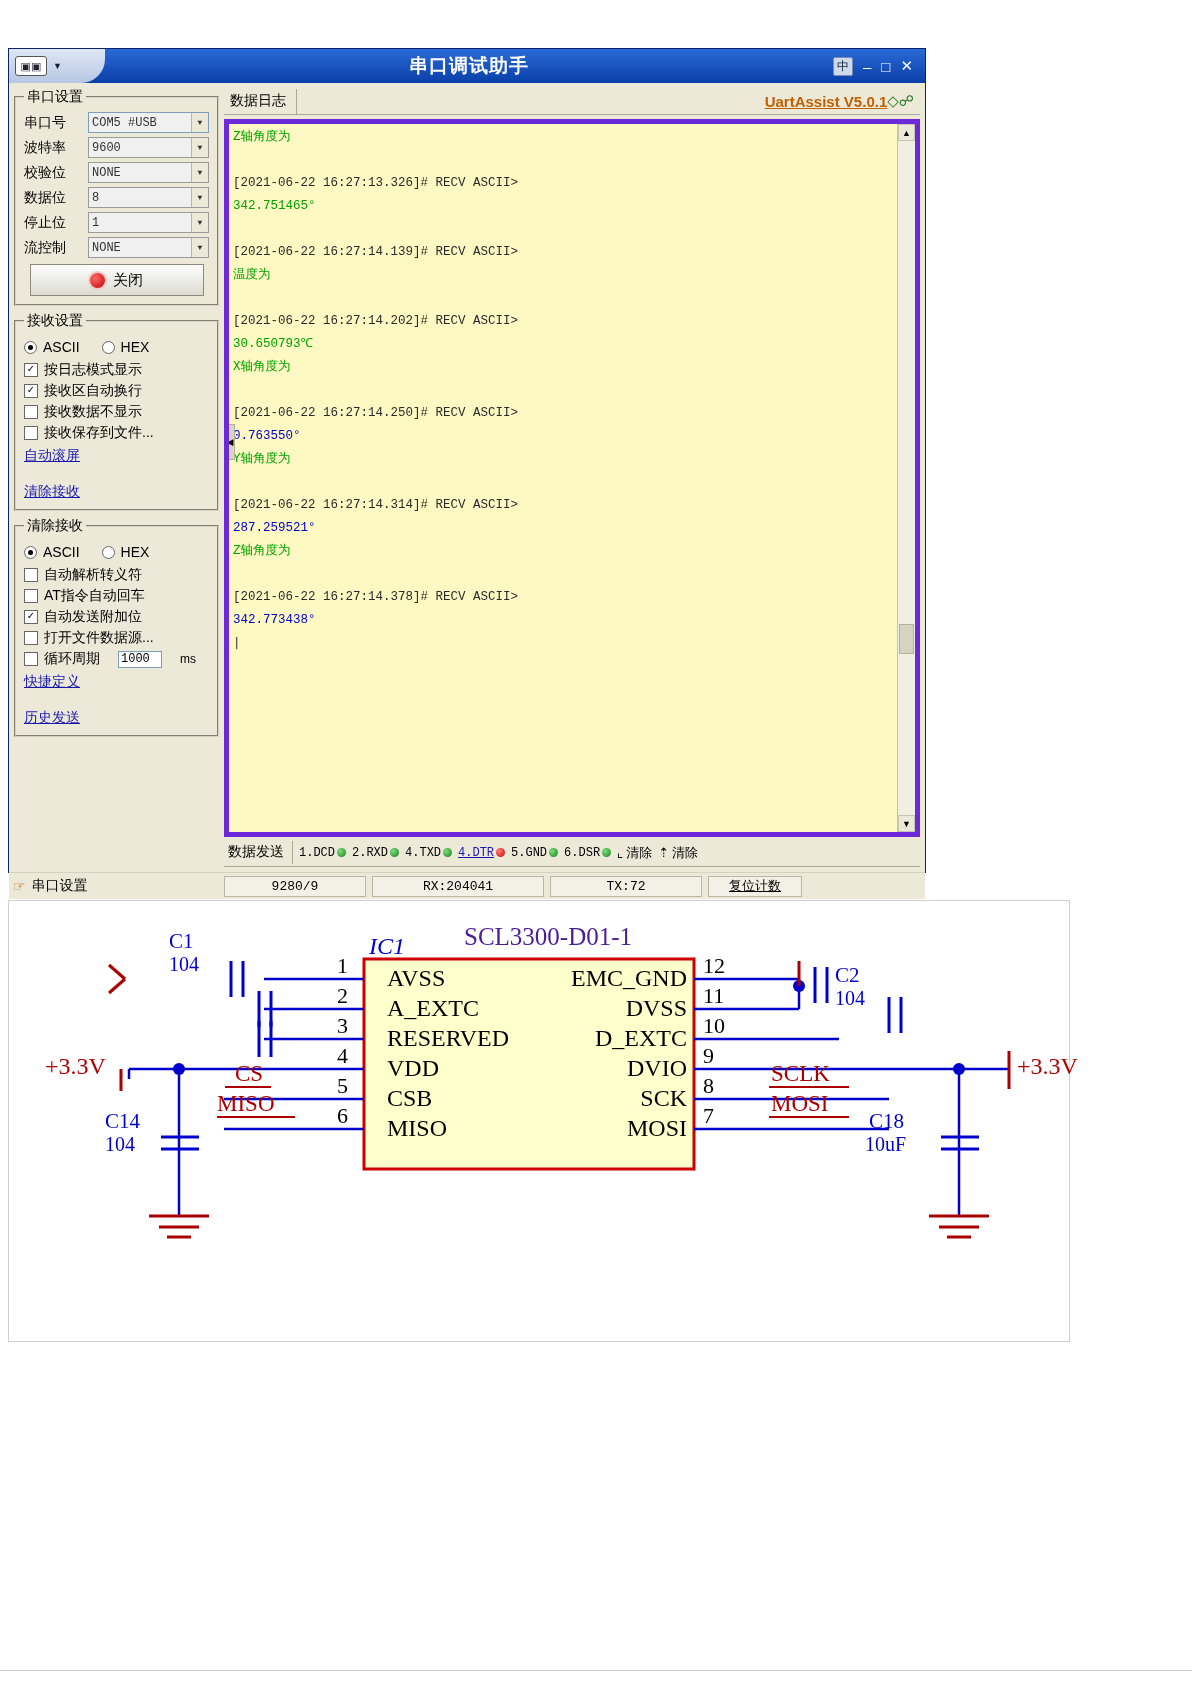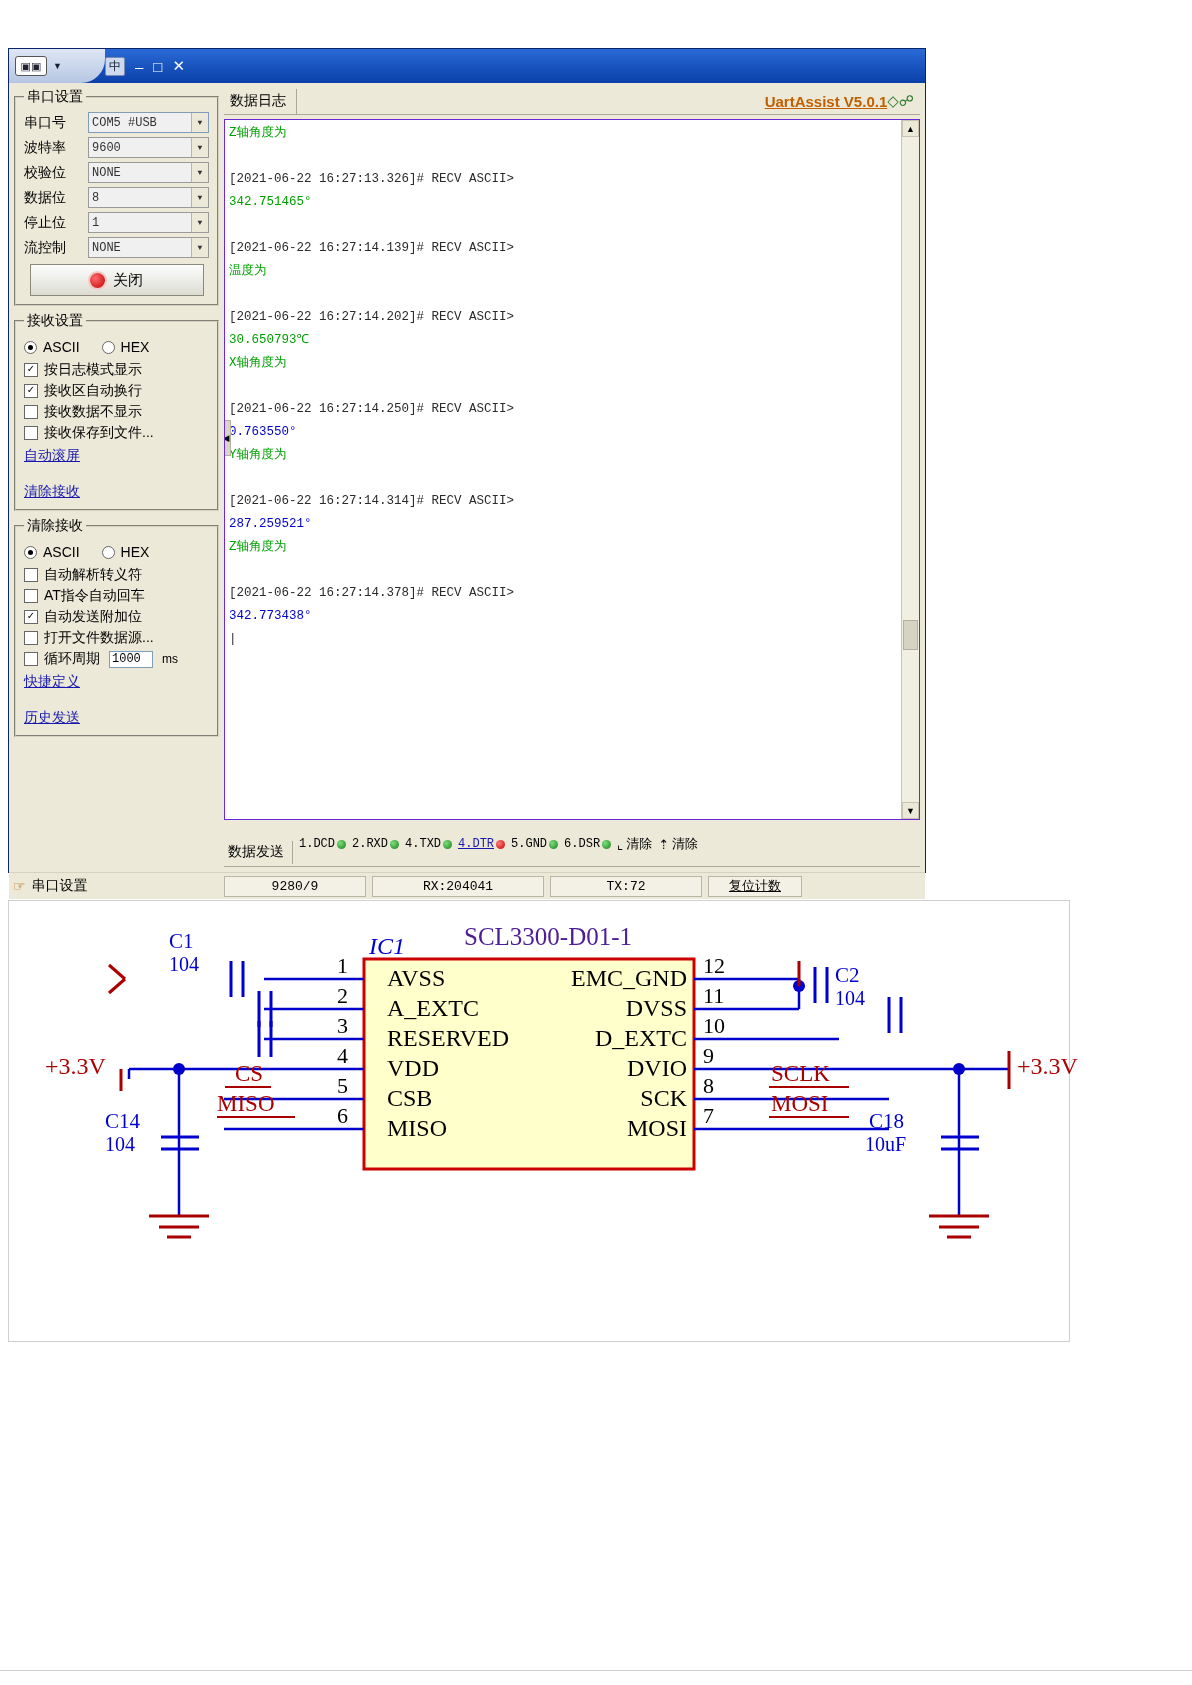--- a/index.html
+++ b/index.html
@@ -33,34 +33,34 @@
   .opt .cb{width:12px;height:12px;border:1px solid #666;background:#fff;margin-right:6px;font-size:10px;line-height:10px;text-align:center;color:#000;}
   .inline{display:flex;gap:22px;}
   .links{display:flex;gap:18px;margin-top:5px;flex-direction:column;}
   .links a{color:#1818b0;font-size:14px;text-decoration:underline;}
   .smallinput{width:44px;height:17px;border:1px solid #7f9db9;background:#fff;font-family:"Liberation Mono",monospace;font-size:12px;padding-left:2px;box-sizing:border-box;}
   
   .tabstrip{display:flex;align-items:center;border-bottom:1px solid #aca899;height:26px;}
   .tab{font-size:14px;padding:3px 10px 4px 6px;border-right:1px solid #aca899;}
   .brandwrap{margin-left:auto;display:flex;align-items:flex-end;padding-right:6px;}
   .brand{color:#c06000;font-weight:bold;font-size:15px;text-decoration:underline;}
-  .logbox{flex:1;border:1px solid #6d28d9;background:#ffffff;position:relative;overflow:hidden;}
+  .logbox{flex:1;border:5px solid #6d28d9;background:#fef9c3;position:relative;overflow:hidden;}
   .logtext{position:absolute;left:4px;top:2px;right:26px;font-family:"Liberation Mono",monospace;font-size:12.5px;line-height:23px;white-space:pre-wrap;}
   .ts{color:#2a2a2a;}
   .val{color:#00a000;}
   .vb{color:#0000cc;}
   .scroll{position:absolute;right:0;top:0;width:17px;bottom:0;background:#f1efe2;border-left:1px solid #c9c4b2;}
   .scroll .up,.scroll .dn{height:17px;display:flex;align-items:center;justify-content:center;font-size:9px;background:#ece9d8;border:1px solid #c9c4b2;box-sizing:border-box;}
   .scroll .dn{position:absolute;bottom:0;left:0;right:0;}
   .scroll .thumb{position:absolute;left:1px;right:1px;top:500px;height:28px;background:#d7d3c2;border:1px solid #b5b09c;}
   .orange{position:absolute;right:-6px;top:120px;width:8px;height:60px;background:#e87722;}
   .leftnib{position:absolute;left:-4px;top:300px;width:8px;height:34px;background:#d9d5c4;border:1px solid #b5b09c;font-size:9px;text-align:center;line-height:34px;}
   
   .sendtabs{display:flex;align-items:center;gap:6px;font-size:13px;border-bottom:1px solid #aca899;padding-bottom:2px;}
-  .sendtabs .t1{font-size:14px;padding:2px 8px 3px 4px;border-right:1px solid #aca899;margin-top:17px;}
+  .sendtabs .t1{font-size:14px;padding:2px 8px 3px 4px;border-right:1px solid #aca899;}
   .pin{font-family:Liberation Mono, monospace;font-size:12px;display:flex;align-items:center;gap:2px;}
   .dot{width:9px;height:9px;border-radius:50%;display:inline-block;}
   .dotg{background:radial-gradient(circle at 35% 35%,#7ae07a,#1b7a1b);}
   .dotr{background:radial-gradient(circle at 35% 35%,#ff7b7b,#c00);}
   .dtr{color:#1818b0;text-decoration:underline;}
   .clr{display:flex;align-items:center;gap:3px;font-size:13px;}
   .sendrow{display:flex;gap:4px;margin-top:4px;}
   .sendinput{flex:1;height:66px;border:1px solid #7f9db9;background:#fff;padding:5px;box-sizing:border-box;}
   .sendinput .cb{width:12px;height:12px;border:1px solid #666;background:#fff;}
   .sendbtn{width:92px;border:1px solid #8d8a7c;background:linear-gradient(#fdfdfd,#dcdcd2);display:flex;align-items:center;justify-content:center;font-size:16px;}
@@ -77,20 +77,21 @@
 </head>
 <body>
 
 <div id="app">
 
   <div class="titlebar">
     <div class="tb-left">
       <div class="appicon">▣▣</div>
       <span class="tb-caret">▼</span>
     </div>
+    <div class="tb-title">串口调试助手</div>
     <div class="tb-btns">
       <span class="pinbox">中</span>
       <span>–</span>
       <span>□</span>
       <span>✕</span>
     </div>
   </div>
 
   <div class="body">
 
@@ -210,21 +211,21 @@
           <span class="cb">✓</span>
           <span>自动发送附加位</span>
         </div>
         <div class="opt">
           <span class="cb"></span>
           <span>打开文件数据源...</span>
         </div>
         <div class="opt">
           <span class="cb"></span>
           <span>循环周期</span>
-          <span class="smallinput" style="margin:0 9px;">1000</span>
+          <span class="smallinput" style="margin:0 18px;">1000</span>
           <span style="font-size:12px;">ms</span>
         </div>
         <div class="links">
           <a href="#">快捷定义</a>
           <a href="#">历史发送</a>
         </div>
       </fieldset>
     </div>
 
     <div class="right">

